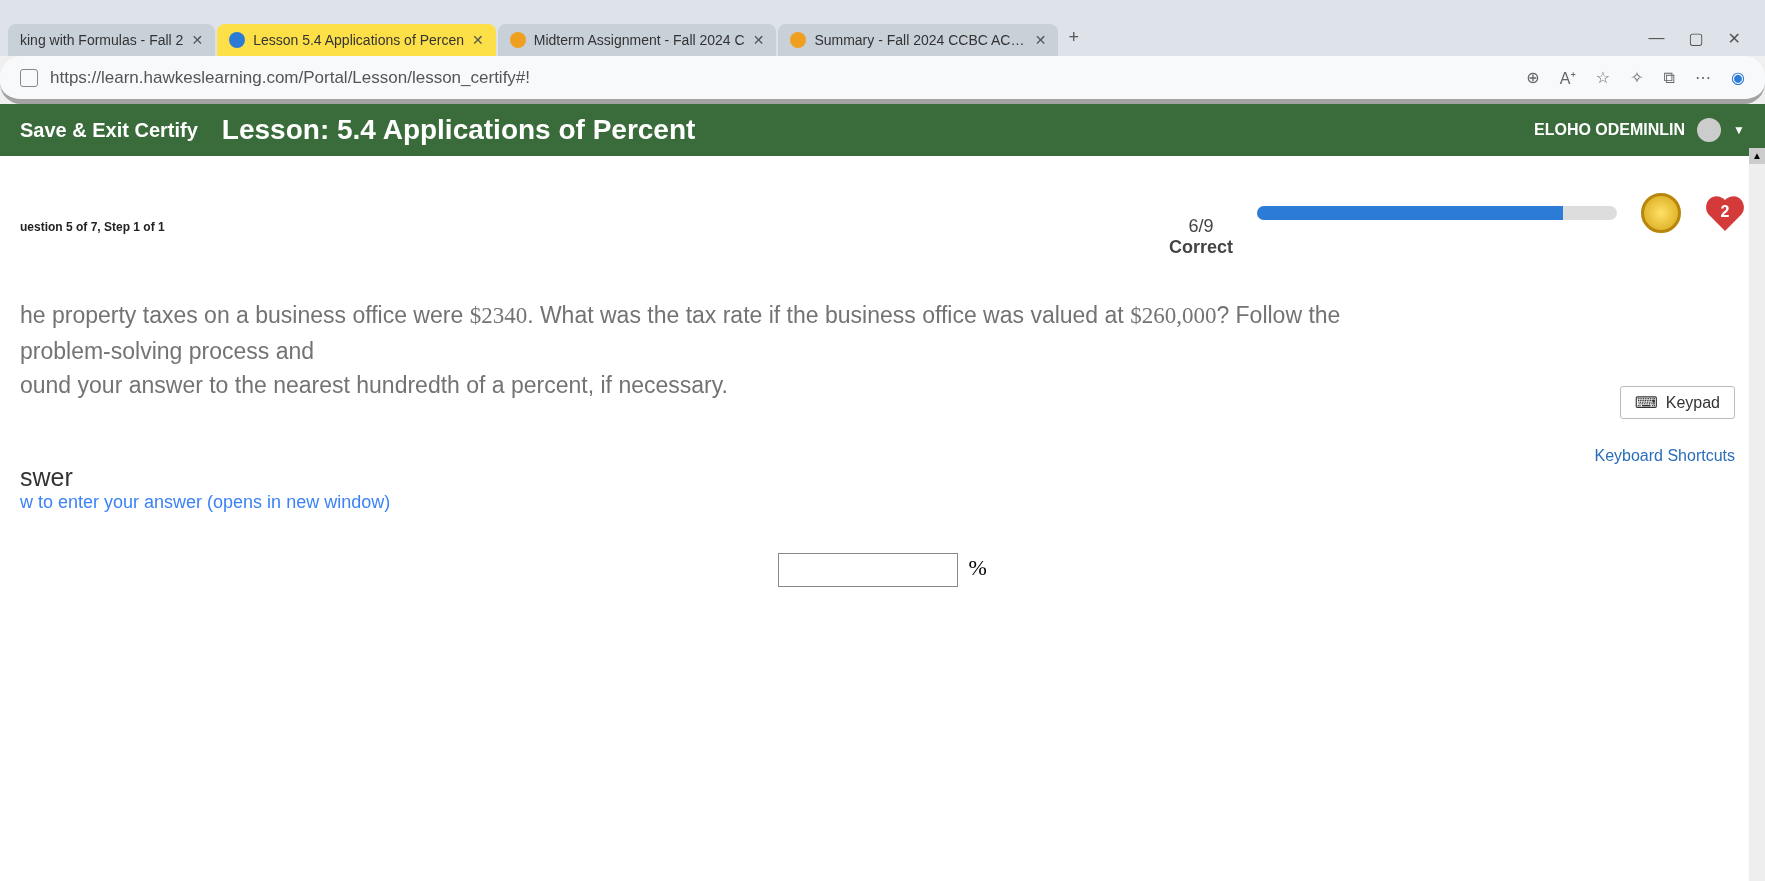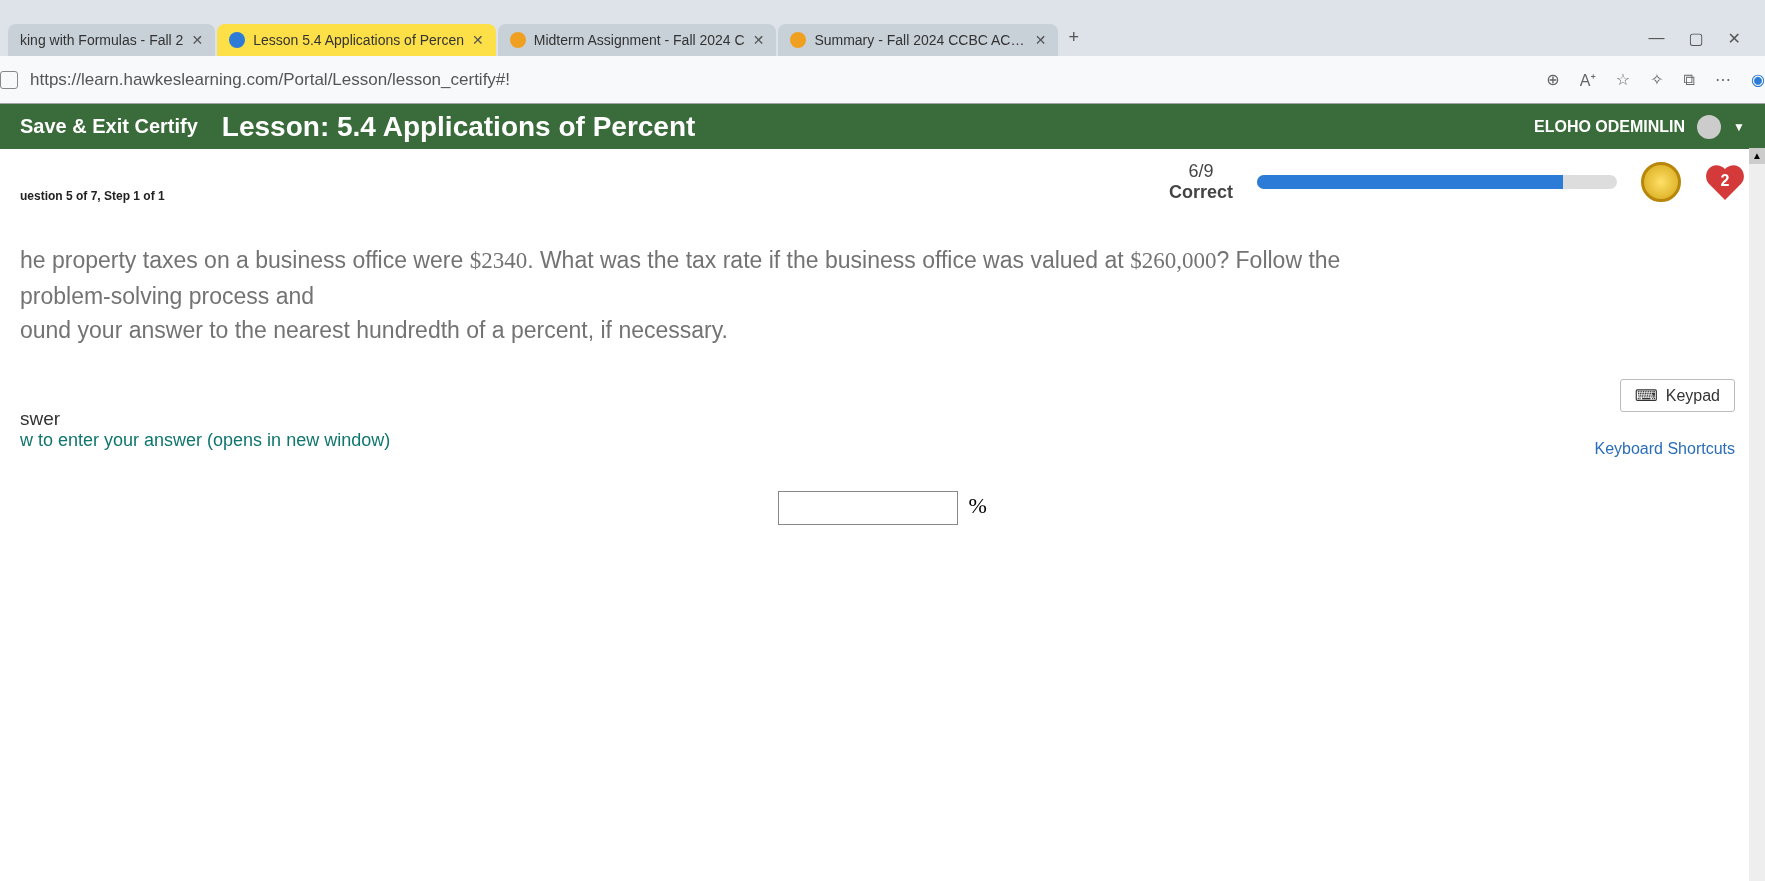--- a/index.html
+++ b/index.html
@@ -9,59 +9,59 @@
   .browser-top { background: #dde3e9; height: 56px; display: flex; align-items: flex-end; padding: 0 8px; }
   .tab { background: #c8d0d8; border-radius: 8px 8px 0 0; padding: 8px 12px; margin-right: 2px; display: flex; align-items: center; gap: 8px; font-size: 14px; color: #333; max-width: 280px; cursor: pointer; }
   .tab.active { background: #fde047; }
   .tab .favicon { width: 16px; height: 16px; border-radius: 50%; flex-shrink: 0; }
   .tab .title { white-space: nowrap; overflow: hidden; text-overflow: ellipsis; }
   .tab .close { font-size: 14px; color: #555; cursor: pointer; }
   .newtab { padding: 8px; font-size: 18px; color: #555; cursor: pointer; }
   .win-controls { margin-left: auto; display: flex; gap: 24px; padding: 8px 16px; color: #555; font-size: 16px; }
   .win-controls span { cursor: pointer; }
 
-  .addr-bar { background: #f7f9fb; height: 48px; display: flex; align-items: center; padding: 0 0; gap: 12px; border-bottom: 1px solid #a3a3a3; }
+  .addr-bar { background: #f7f9fb; height: 48px; display: flex; align-items: center; padding: 0 20px; gap: 12px; border-bottom: 5px solid #a3a3a3; border-radius: 21px; }
   .addr-icon { width: 18px; height: 18px; border: 1px solid #888; border-radius: 3px; }
   .url { flex: 1; color: #555; font-size: 17px; }
   .addr-right { display: flex; gap: 20px; align-items: center; color: #666; font-size: 16px; }
   .addr-right span { cursor: pointer; }
 
   
-  .lesson-header { background: #3a6b3a; color: #fff; height: 45px; display: flex; align-items: center; padding: 0 20px; gap: 24px; }
+  .lesson-header { background: #3a6b3a; color: #fff; height: 52px; display: flex; align-items: center; padding: 0 20px; gap: 24px; }
   .save-exit { font-size: 20px; font-weight: 600; cursor: pointer; }
   .lesson-title { font-size: 28px; font-weight: 600; }
   .user-area { margin-left: auto; display: flex; align-items: center; gap: 12px; font-size: 16px; font-weight: 600; }
   .avatar { width: 24px; height: 24px; border-radius: 50%; background: #ccc; }
   .caret { font-size: 12px; cursor: pointer; }
 
   
   .content { background: #fff; padding: 0; position: relative; height: calc(100% - 148px); }
   .status-row { display: flex; align-items: center; padding: 12px 20px 0 20px; }
   .question-label { font-size: 12px; font-weight: 700; color: #222; padding-top: 28px; }
   .progress-block { margin-left: auto; display: flex; align-items: center; gap: 24px; }
   .score { text-align: center; color: #444; font-size: 18px; }
-  .score .num { display: block; }
+  .score .num { display: block; margin-top: 48px; }
   .score .lbl { display: block; font-weight: 600; }
   .pbar { width: 360px; height: 14px; background: #ddd; border-radius: 7px; overflow: hidden; }
   .pbar .fill { height: 100%; background: #2c7bd6; width: 85%; }
   .coin { width: 40px; height: 40px; border-radius: 50%; background: radial-gradient(circle, #ffe066, #d4a517); border: 3px solid #b8860b; }
   .heart { position: relative; width: 40px; height: 36px; }
   .heart svg { width: 40px; height: 36px; }
   .heart .count { position: absolute; top: 50%; left: 50%; transform: translate(-50%, -55%); color: #fff; font-weight: 700; font-size: 16px; }
 
   .question-text { padding: 40px 20px 20px 20px; font-size: 23px; color: #737373; line-height: 1.5; max-width: 1400px; }
   .question-text .money { font-family: Georgia, serif; }
 
   .tools { position: absolute; right: 30px; top: 230px; text-align: right; }
   .keypad-btn { display: inline-flex; align-items: center; gap: 8px; border: 1px solid #bbb; padding: 6px 14px; font-size: 16px; color: #333; background: #fff; cursor: pointer; border-radius: 3px; }
   .kbd-link { color: #2a6db8; font-size: 16px; margin-top: 28px; cursor: pointer; }
 
   .answer-block { padding: 40px 20px 0 20px; }
-  .answer-label { font-size: 19px; color: #333; }
-  .answer-hint { font-size: 18px; color: #0f766e; }
+  .answer-label { font-size: 25px; color: #333; }
+  .answer-hint { font-size: 18px; color: #3b82f6; }
   .input-row { text-align: center; margin-top: 40px; }
   .ans-input { width: 180px; height: 34px; border: 1px solid #888; padding: 4px 8px; font-size: 18px; }
   .pct { font-size: 22px; margin-left: 6px; font-family: Georgia, serif; }
 
   .scrollbar { position: absolute; right: 0; top: 148px; width: 16px; height: calc(100% - 148px); background: #eee; }
   .scroll-up { width: 16px; height: 16px; background: #ccc; text-align: center; font-size: 10px; line-height: 16px; }
 </style>
 </head>
 <body>
 

